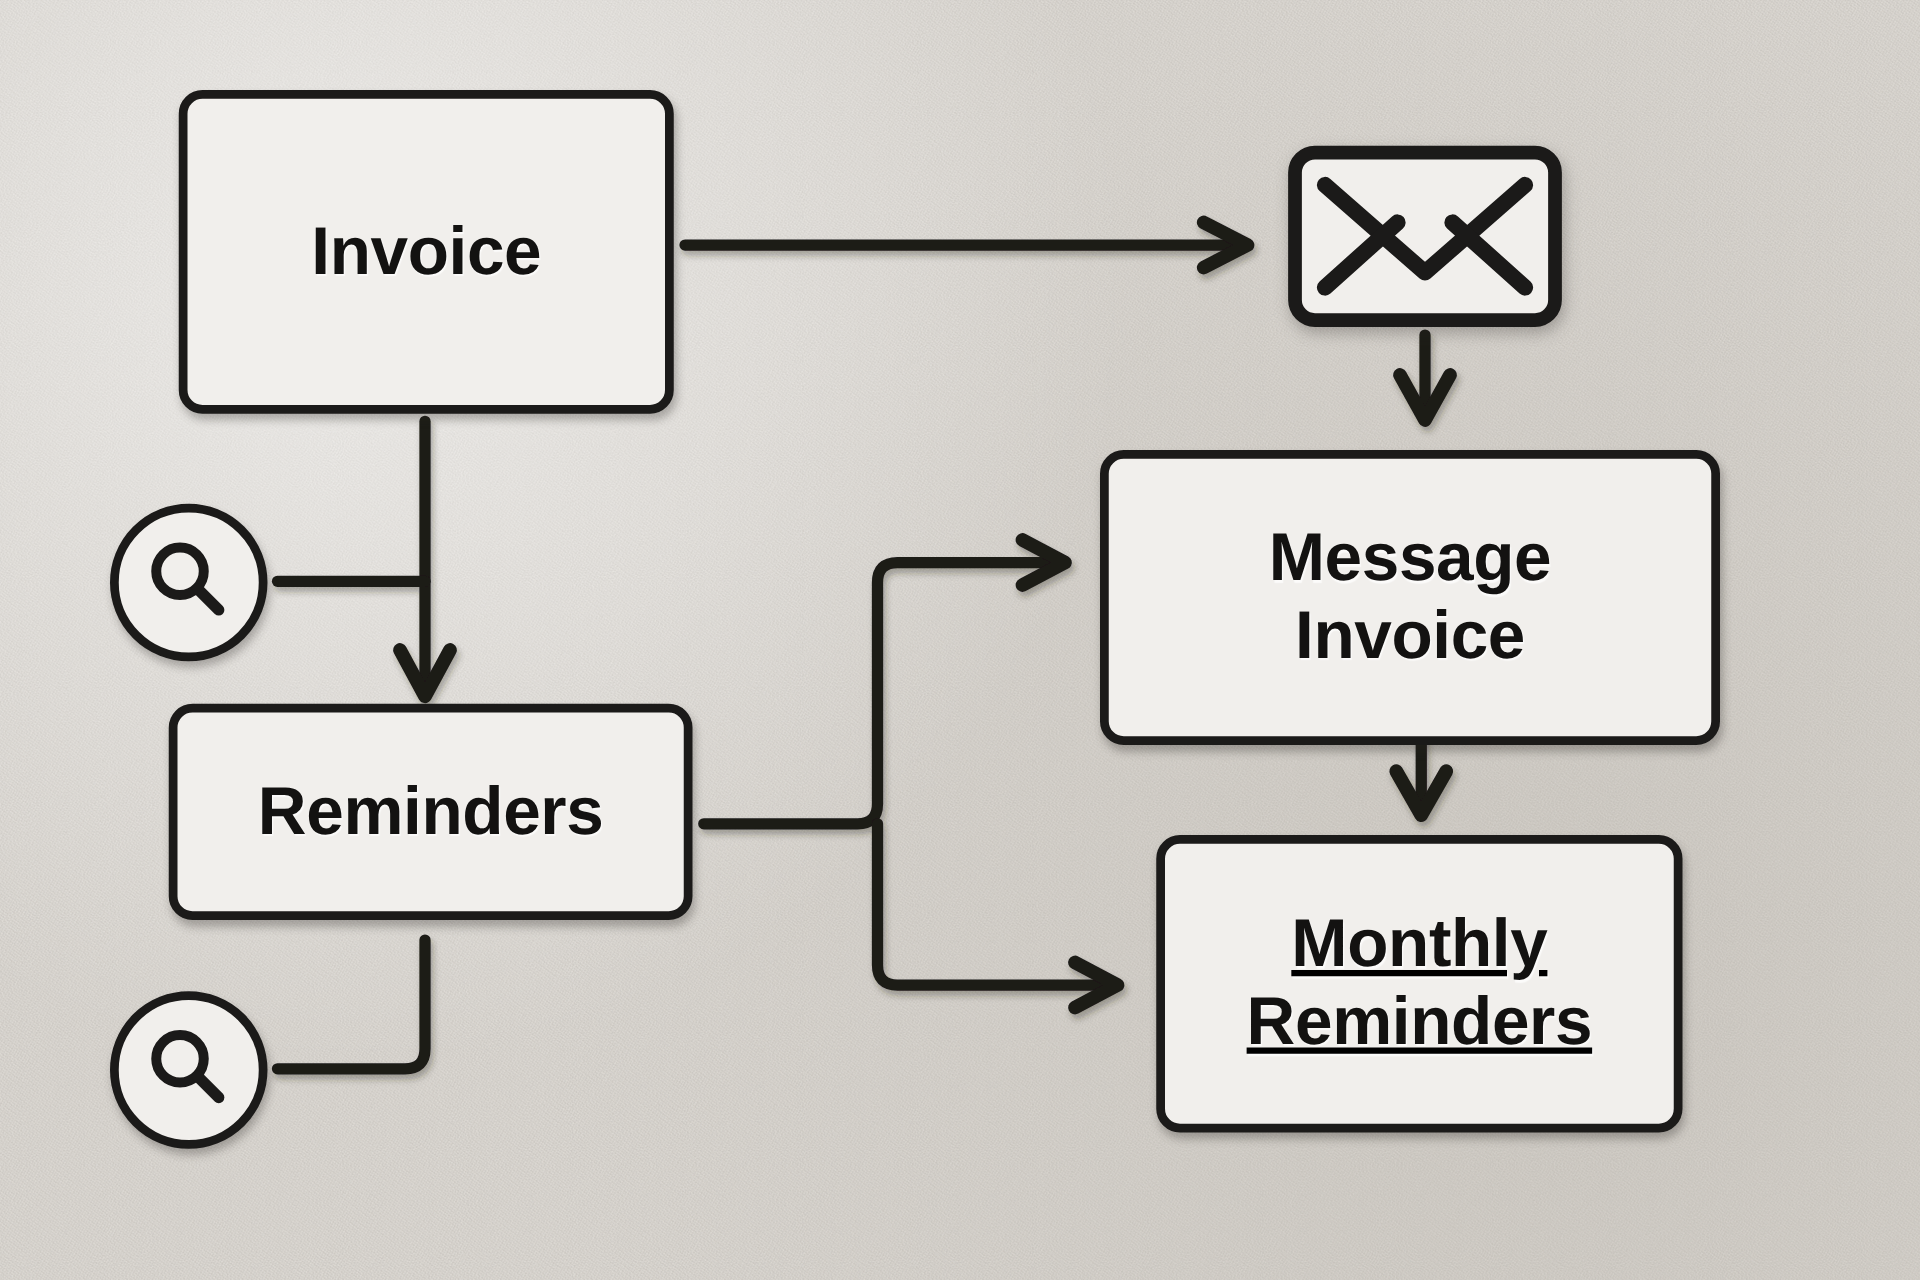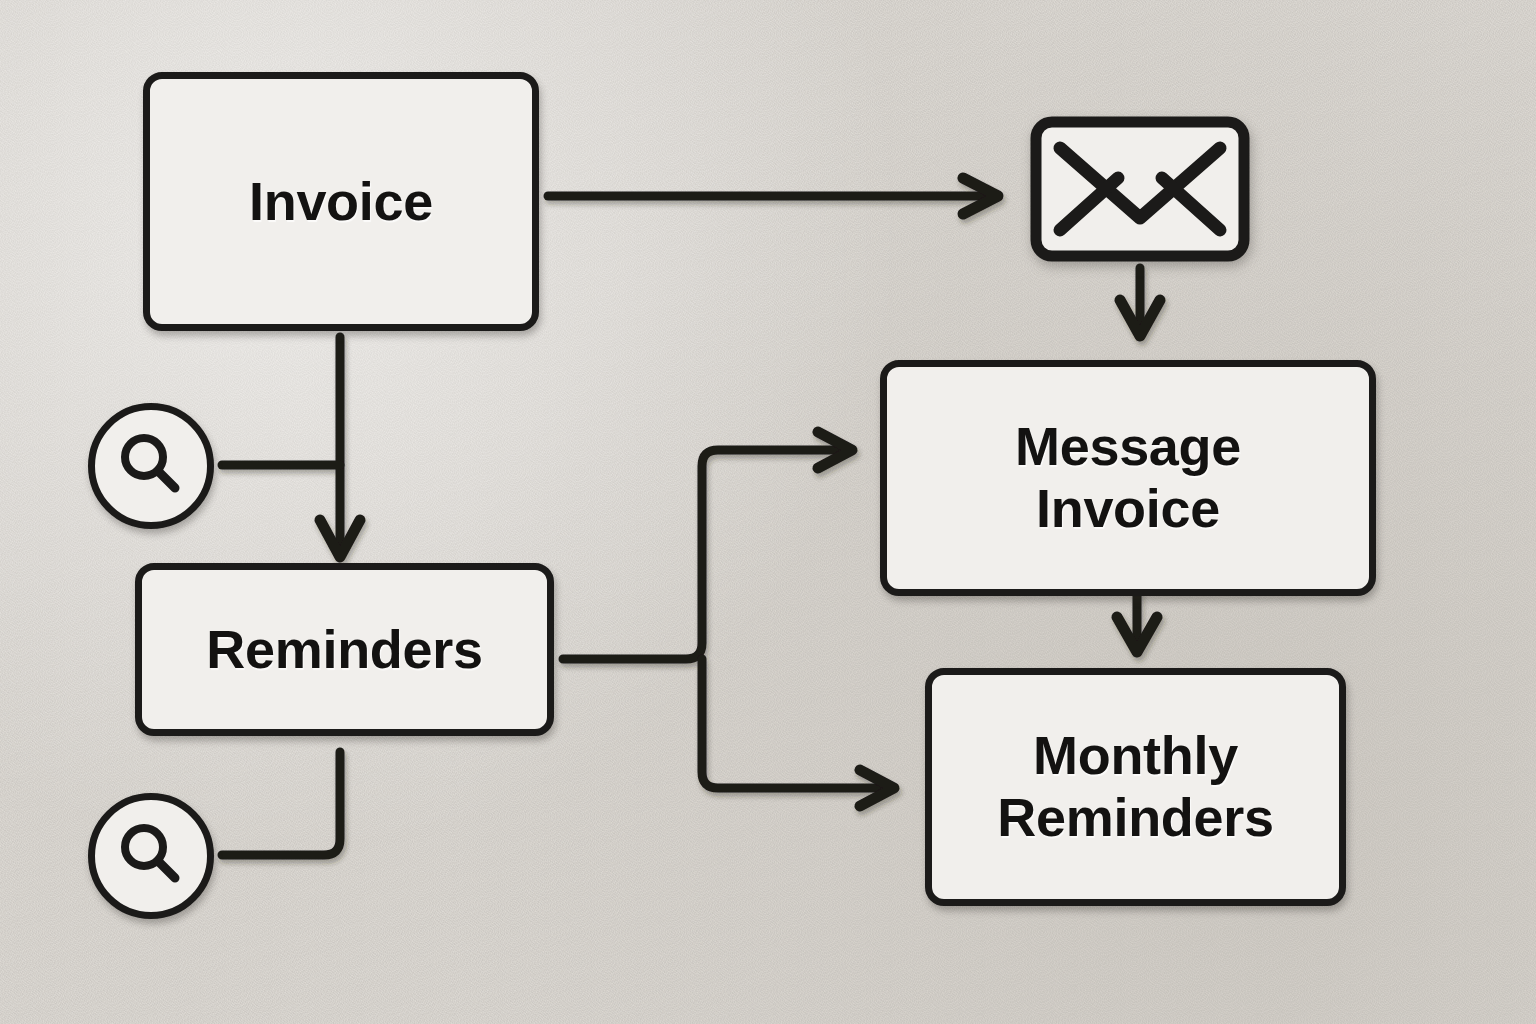--- a/index.html
+++ b/index.html
@@ -72,21 +72,21 @@
 
   #node-invoice      { left: 143px; top: 72px;  width: 396px; height: 259px; }
   #node-invoice .label { font-size: 54px; }
 
   #node-reminders    { left: 135px; top: 563px; width: 419px; height: 173px; }
   #node-reminders .label { font-size: 54px; }
 
   #node-message      { left: 880px; top: 338px; width: 496px; height: 236px; margin-top: 22px; }
   #node-message .label { font-size: 54px; }
 
-  #node-statement    { left: 925px; top: 668px; width: 421px; height: 238px; }
+  #node-statement    { left: 925px; top: 668px; width: 421px; height: 238px; text-decoration: underline; }
   #node-statement .label { font-size: 54px; }
 
   
   #node-envelope {
     position: absolute;
     left: 1030px; top: 116px;
     width: 220px; height: 146px;
     z-index: 3;
     filter: drop-shadow(2px 5px 6px rgba(40,36,32,0.30));
   }

